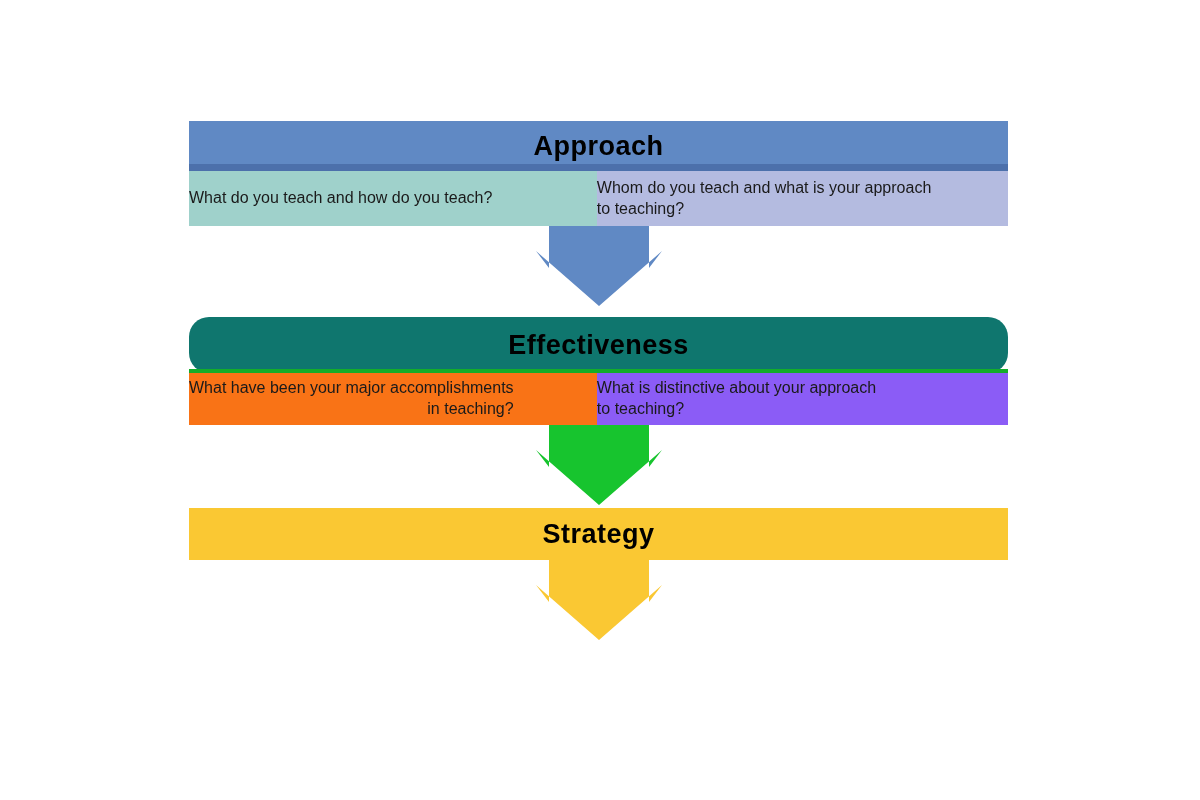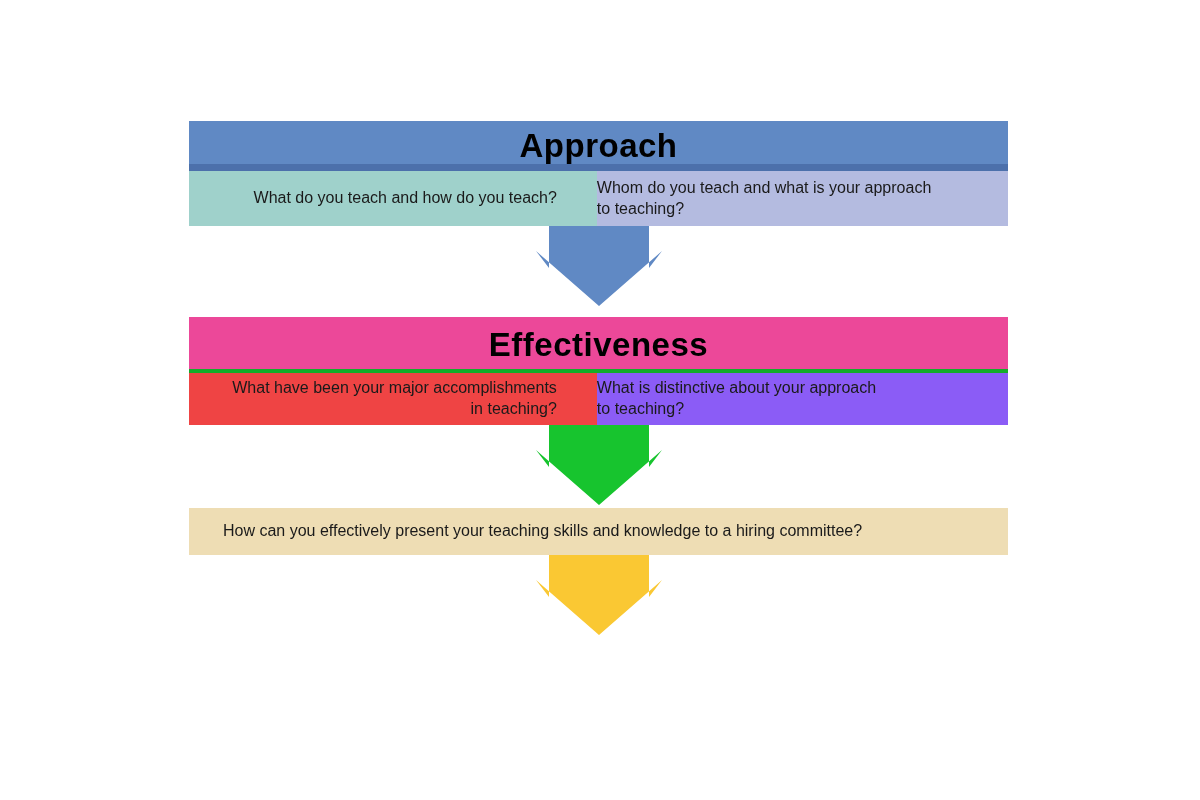--- a/index.html
+++ b/index.html
@@ -30,21 +30,21 @@
     display: flex;
     align-items: center;
     justify-content: center;
   }
   .sec-header .edge {
     position: absolute;
     left: 0; right: 0; bottom: 0;
   }
   .sec-title {
     margin: 0;
-    font-size: 33px;
+    font-size: 27px;
     font-weight: bold;
     color: #000000;
     letter-spacing: 0.5px;
     z-index: 1;
   }
   .s1 .sec-header { height: 50px; }
   .s1 .edge { height: 7px; }
   .s2 .sec-header { height: 56px; }
   .s2 .edge { height: 4px; }
   .s3 .sec-header { height: 52px; }
@@ -54,21 +54,21 @@
     width: 100%;
   }
   .s1 .sec-row { height: 55px; }
   .s2 .sec-row { height: 52px; }
   .s3 .sec-row { height: 47px; }
   .qbox {
     display: flex;
     align-items: center;
     box-sizing: border-box;
   }
-  .qbox.half-left  { width: 49.8%; justify-content: flex-end; padding-right: 40px; }
+  .qbox.half-left  { width: 49.8%; justify-content: flex-start; padding-right: 40px; }
   .qbox.half-right { width: 50.2%; justify-content: flex-start; }
   .qbox.full      { width: 100%; justify-content: flex-start; padding-left: 34px; padding-right: 20px; }
   .q-text {
     margin: 0;
     font-size: 16px;
     line-height: 1.3;
     color: #1a1a1a;
     white-space: pre-line;
   }
   .qbox.half-left .q-text { text-align: right; }
@@ -107,50 +107,49 @@
 
     <div class="arrow-wrap">
       <svg width="126" height="80" viewBox="0 0 126 80">
         <polygon points="13,0 13,42 0,25 63,80 126,25 113,42 113,0" fill="#6089c4"></polygon>
       </svg>
     </div>
 
     <div class="gap-a"></div>
 
     <section class="sec s2">
-      <header class="sec-header" style="background-color: #ec4899;">
+      <header class="sec-header" style="background-color: #0f766e; border-radius: 20px;">
         <h2 class="sec-title">Effectiveness</h2>
         <div class="edge" style="background-color: rgb(20, 173, 41);"></div>
       </header>
       <div class="sec-row">
-        <div class="qbox half-left" style="background-color: #ef4444;">
+        <div class="qbox half-left" style="background-color: #f97316;">
           <p class="q-text">What have been your major accomplishments
 in teaching?</p>
         </div>
         <div class="qbox half-right" style="background-color: #8b5cf6;">
           <p class="q-text">What is distinctive about your approach
 to teaching?</p>
         </div>
       </div>
     </section>
 
     <div class="arrow-wrap">
       <svg width="126" height="80" viewBox="0 0 126 80">
         <polygon points="13,0 13,42 0,25 63,80 126,25 113,42 113,0" fill="#17c42e"></polygon>
       </svg>
     </div>
 
     <div class="gap-b"></div>
 
     <section class="sec s3">
-      <div class="sec-row">
-        <div class="qbox full" style="background-color: rgb(238, 221, 180);">
-          <p class="q-text">How can you effectively present your teaching skills and knowledge to a hiring committee?</p>
-        </div>
-      </div>
+      <header class="sec-header" style="background-color: rgb(250, 200, 51);">
+        <h2 class="sec-title">Strategy</h2>
+        <div class="edge" style="background-color: rgb(250, 200, 51);"></div>
+      </header>
     </section>
 
     <div class="arrow-wrap">
       <svg width="126" height="80" viewBox="0 0 126 80">
         <polygon points="13,0 13,42 0,25 63,80 126,25 113,42 113,0" fill="#fac833"></polygon>
       </svg>
     </div>
 
   </div>
 </div>

